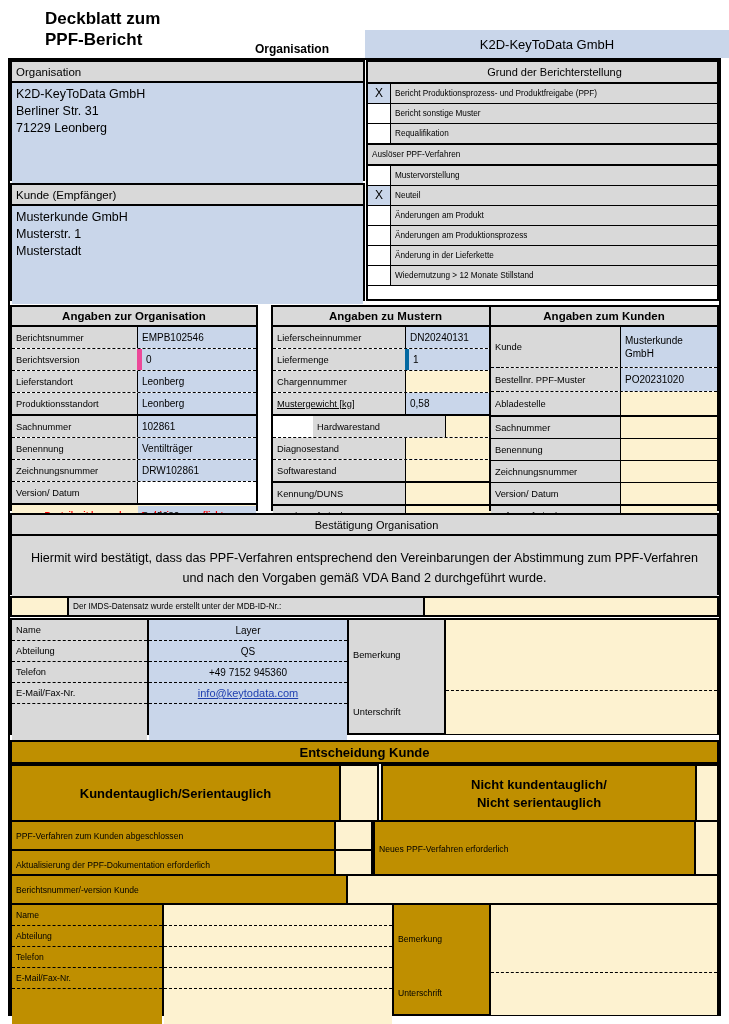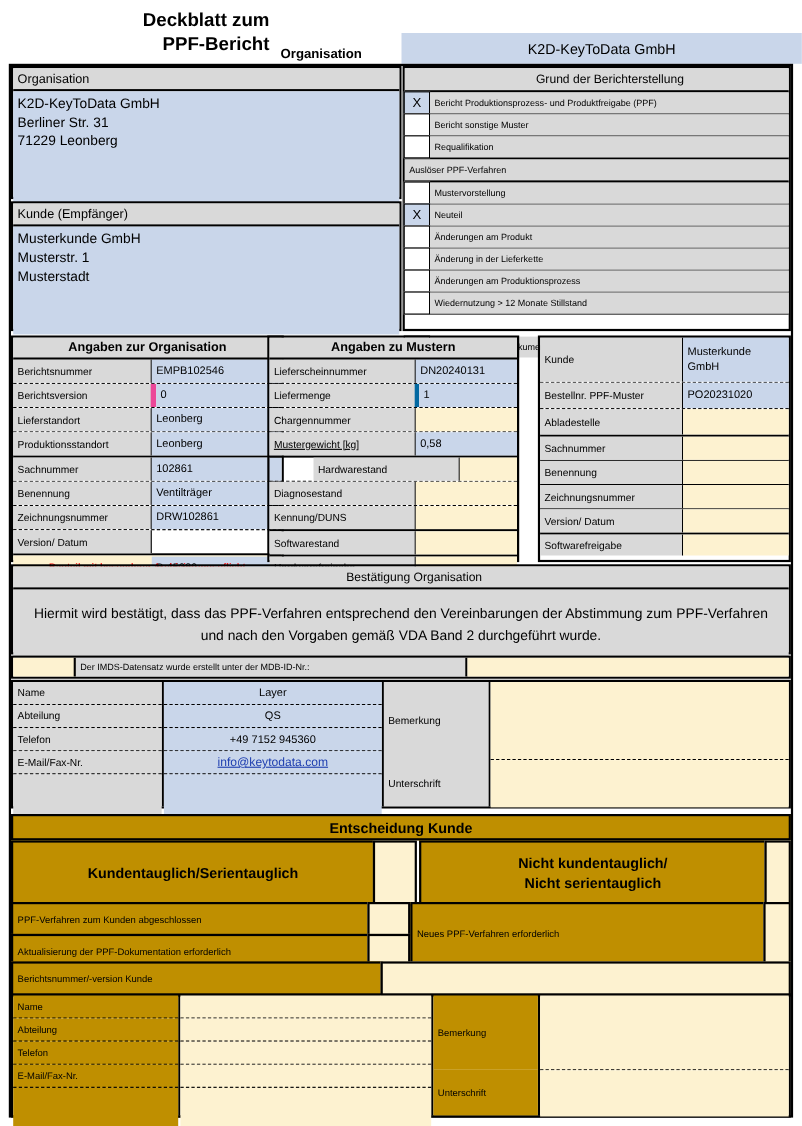--- a/index.html
+++ b/index.html
@@ -19,21 +19,21 @@
   .blue{background:#c9d6ea;}
   .cream{background:#fdf2d0;}
   .gold{background:#bf8f00;}
   .white{background:#fff;}
   .ctr{display:flex;align-items:center;justify-content:center;text-align:center;}
   .lft{display:flex;align-items:center;justify-content:flex-start;}
   .pad{padding-left:4px;padding-right:3px;}
 
   
   .title{
-    font-size:17px;font-weight:bold;line-height:21px;text-align:right;
+    font-size:17px;font-weight:bold;line-height:21px;text-align:left;
   }
   .org-cap{font-size:12px;font-weight:bold;}
   .hdr-company{font-size:13px;}
 
   
   .cap{font-size:11.5px;}
   .cap-b{font-size:11.5px;font-weight:bold;}
   .cap-bc{font-size:11px;font-weight:normal;padding-left:24px;}
 
   .lbl{font-size:9.3px;}
@@ -111,25 +111,25 @@
     <div class="lft" style="height:19px;border-bottom:1px solid #000;">
       <div class="blue ctr bk1 x-mark" style="width:22px;height:19px;margin:-1px 0 0 -1px;">X</div>
       <div class="grey pad lft tiny" style="flex:1;height:19px;">Neuteil</div>
     </div>
     <div class="lft" style="height:19px;border-bottom:1px solid #000;">
       <div class="white ctr bk1 x-mark" style="width:22px;height:19px;margin:-1px 0 0 -1px;"></div>
       <div class="grey pad lft tiny" style="flex:1;height:19px;">Änderungen am Produkt</div>
     </div>
     <div class="lft" style="height:19px;border-bottom:1px solid #000;">
       <div class="white ctr bk1 x-mark" style="width:22px;height:19px;margin:-1px 0 0 -1px;"></div>
+      <div class="grey pad lft tiny" style="flex:1;height:19px;">Änderungen am Produktionsprozess</div>
+    </div>
+    <div class="lft" style="height:19px;border-bottom:1px solid #000;">
+      <div class="white ctr bk1 x-mark" style="width:22px;height:19px;margin:-1px 0 0 -1px;"></div>
       <div class="grey pad lft tiny" style="flex:1;height:19px;">Änderung in der Lieferkette</div>
-    </div>
-    <div class="lft" style="height:19px;border-bottom:1px solid #000;">
-      <div class="white ctr bk1 x-mark" style="width:22px;height:19px;margin:-1px 0 0 -1px;"></div>
-      <div class="grey pad lft tiny" style="flex:1;height:19px;">Änderungen am Produktionsprozess</div>
     </div>
     <div class="lft" style="height:19px;border-bottom:1px solid #000;">
       <div class="white ctr bk1 x-mark" style="width:22px;height:19px;margin:-1px 0 0 -1px;"></div>
       <div class="grey pad lft tiny" style="flex:1;height:19px;">Wiedernutzung &gt; 12 Monate Stillstand</div>
     </div>
     <div class="lft" style="height:19px;margin-top:20px;">
       <div class="white ctr bk1 x-mark" style="width:22px;height:19px;margin:-1px 0 0 -1px;"></div>
       <div class="grey pad lft tiny" style="flex:1;height:19px;">Aktualisierte PPF-Dokumentation</div>
     </div>
   </div>
@@ -165,21 +165,21 @@
       <div class="grey pad lft lbl" style="width:118px;height:21px;border-right:1px solid #000;">Zeichnungsnummer</div>
       <div class="blue pad lft val" style="flex:1;height:21px;">DRW102861</div>
     </div>
     <div class="lft" style="height:21px;border-bottom:2px solid #000;">
       <div class="grey pad lft lbl" style="width:118px;height:21px;border-right:1px solid #000;">Version/ Datum</div>
       <div class="blue pad lft val" style="flex:1;height:21px;margin-top:47px;">B 45282</div>
     </div>
     <div class="cream ctr redwarn" style="height:19px;">Bauteil mit besonderer Archivierungspflicht</div>
   </div>
 
-  <div class="abs bk" style="left:243px;top:305px;width:229px;height:206px;">
+  <div class="abs bk" style="left:271px;top:305px;width:229px;height:206px;">
     <div class="grey ctr cap-b" style="height:18px;border-bottom:2px solid #000;">Angaben zu Mustern</div>
 
     <div class="lft" style="height:21px;border-bottom:1px dashed #000;">
       <div class="grey pad lft lbl" style="width:125px;height:21px;border-right:1px solid #000;">Lieferscheinnummer</div>
       <div class="blue pad lft val" style="flex:1;height:21px;">DN20240131</div>
     </div>
     <div class="lft" style="height:21px;border-bottom:1px dashed #000;">
       <div class="grey pad lft lbl" style="width:125px;height:21px;border-right:4px solid #0369a1;">Liefermenge</div>
       <div class="blue pad lft val" style="flex:1;height:21px;">1</div>
     </div>
@@ -193,34 +193,35 @@
     </div>
     <div class="lft" style="height:21px;border-bottom:1px dashed #000;padding-left:40px;">
       <div class="grey pad lft lbl" style="width:125px;height:21px;border-right:1px solid #000;">Hardwarestand</div>
       <div class="cream pad lft val" style="flex:1;height:21px;"></div>
     </div>
     <div class="lft" style="height:21px;border-bottom:1px dashed #000;">
       <div class="grey pad lft lbl" style="width:125px;height:21px;border-right:1px solid #000;">Diagnosestand</div>
       <div class="cream pad lft val" style="flex:1;height:21px;"></div>
     </div>
     <div class="lft" style="height:21px;border-bottom:2px solid #000;">
+      <div class="grey pad lft lbl" style="width:125px;height:21px;border-right:1px solid #000;">Softwarestand</div>
+      <div class="cream pad lft val" style="flex:1;height:21px;"></div>
+    </div>
+    <div class="lft" style="height:21px;border-bottom:2px solid #000;">
       <div class="grey pad lft lbl" style="width:125px;height:21px;border-right:1px solid #000;">Kennung/DUNS</div>
-      <div class="cream pad lft val" style="flex:1;height:21px;"></div>
-    </div>
-    <div class="lft" style="height:21px;border-bottom:2px solid #000;">
-      <div class="grey pad lft lbl" style="width:125px;height:21px;border-right:1px solid #000;">Softwarestand</div>
       <div class="cream pad lft val" style="flex:1;height:21px;"></div>
     </div>
     <div class="lft" style="height:19px;">
       <div class="grey pad lft lbl" style="width:125px;height:19px;border-right:1px solid #000;">Hardwarefreigabe</div>
       <div class="cream pad lft val" style="flex:1;height:19px;"></div>
     </div>
   </div>
 
   <div class="abs bk" style="left:489px;top:305px;width:230px;height:206px;">
+    <div class="grey ctr cap-b" style="height:18px;border-bottom:2px solid #000;">Angaben zum Kunden</div>
 
     <div class="lft" style="height:40px;border-bottom:1px dashed #000;">
       <div class="grey pad lft lbl" style="width:122px;height:40px;border-right:1px solid #000;">Kunde</div>
       <div class="blue pad val" style="flex:1;height:40px;display:flex;align-items:center;line-height:13px;">Musterkunde GmbH</div>
     </div>
     <div class="lft" style="height:23px;border-bottom:1px dashed #000;">
       <div class="grey pad lft lbl" style="width:122px;height:23px;border-right:1px solid #000;">Bestellnr. PPF-Muster</div>
       <div class="blue pad lft val" style="flex:1;height:23px;">PO20231020</div>
     </div>
     <div class="lft" style="height:23px;border-bottom:2px solid #000;">

